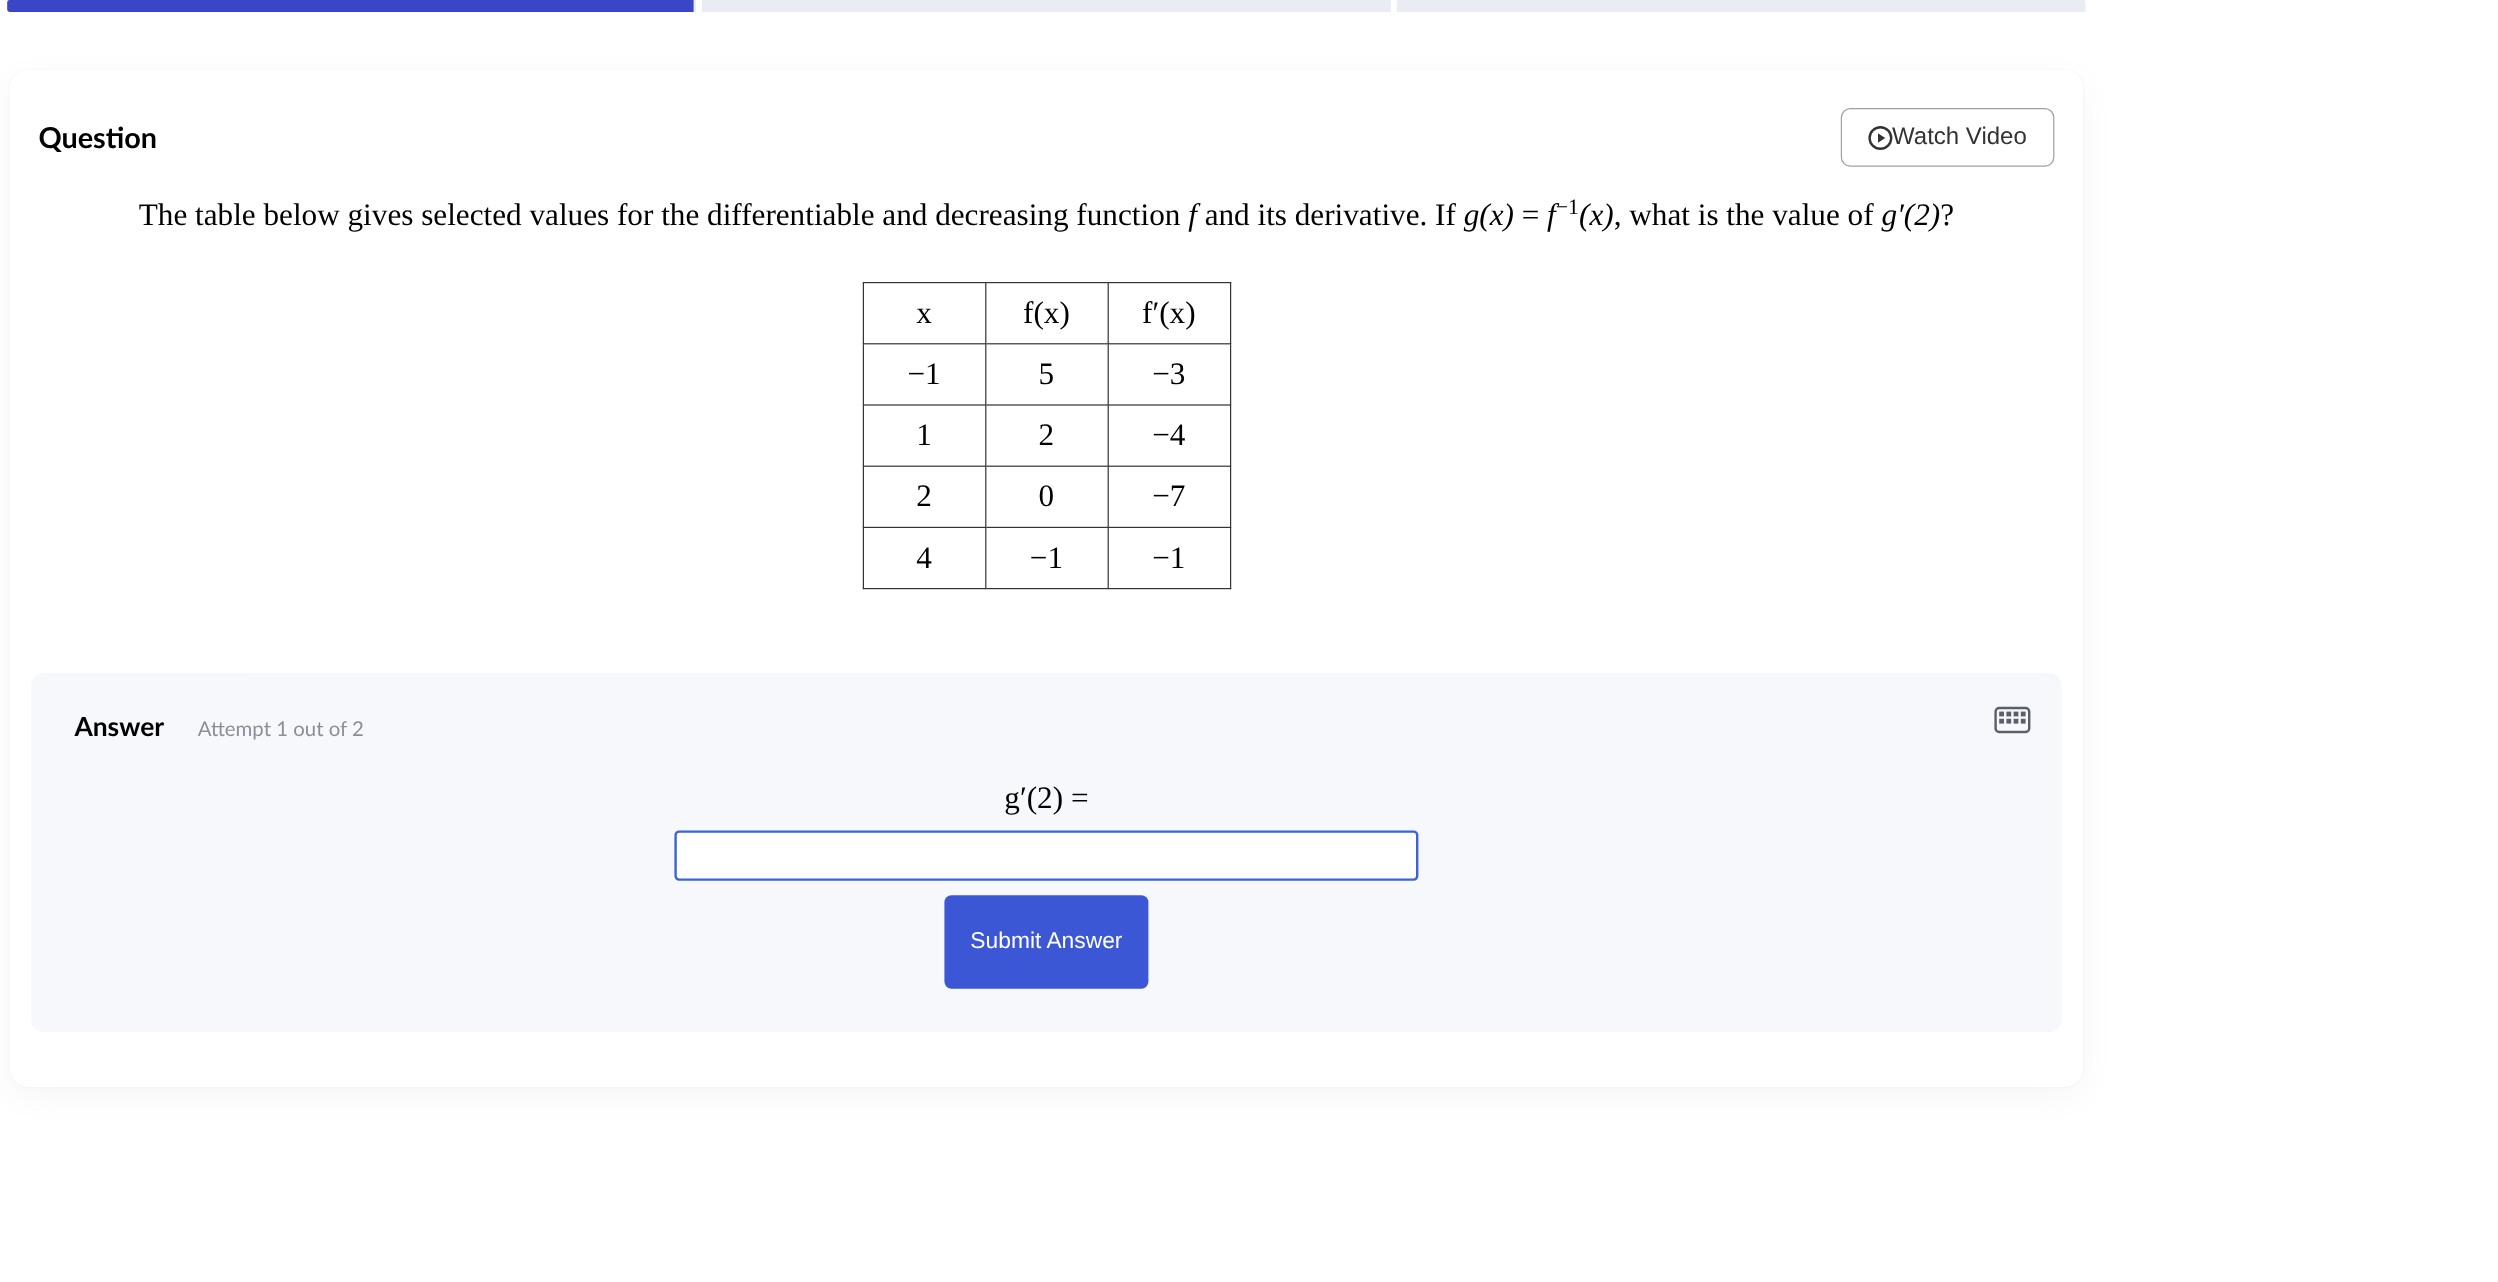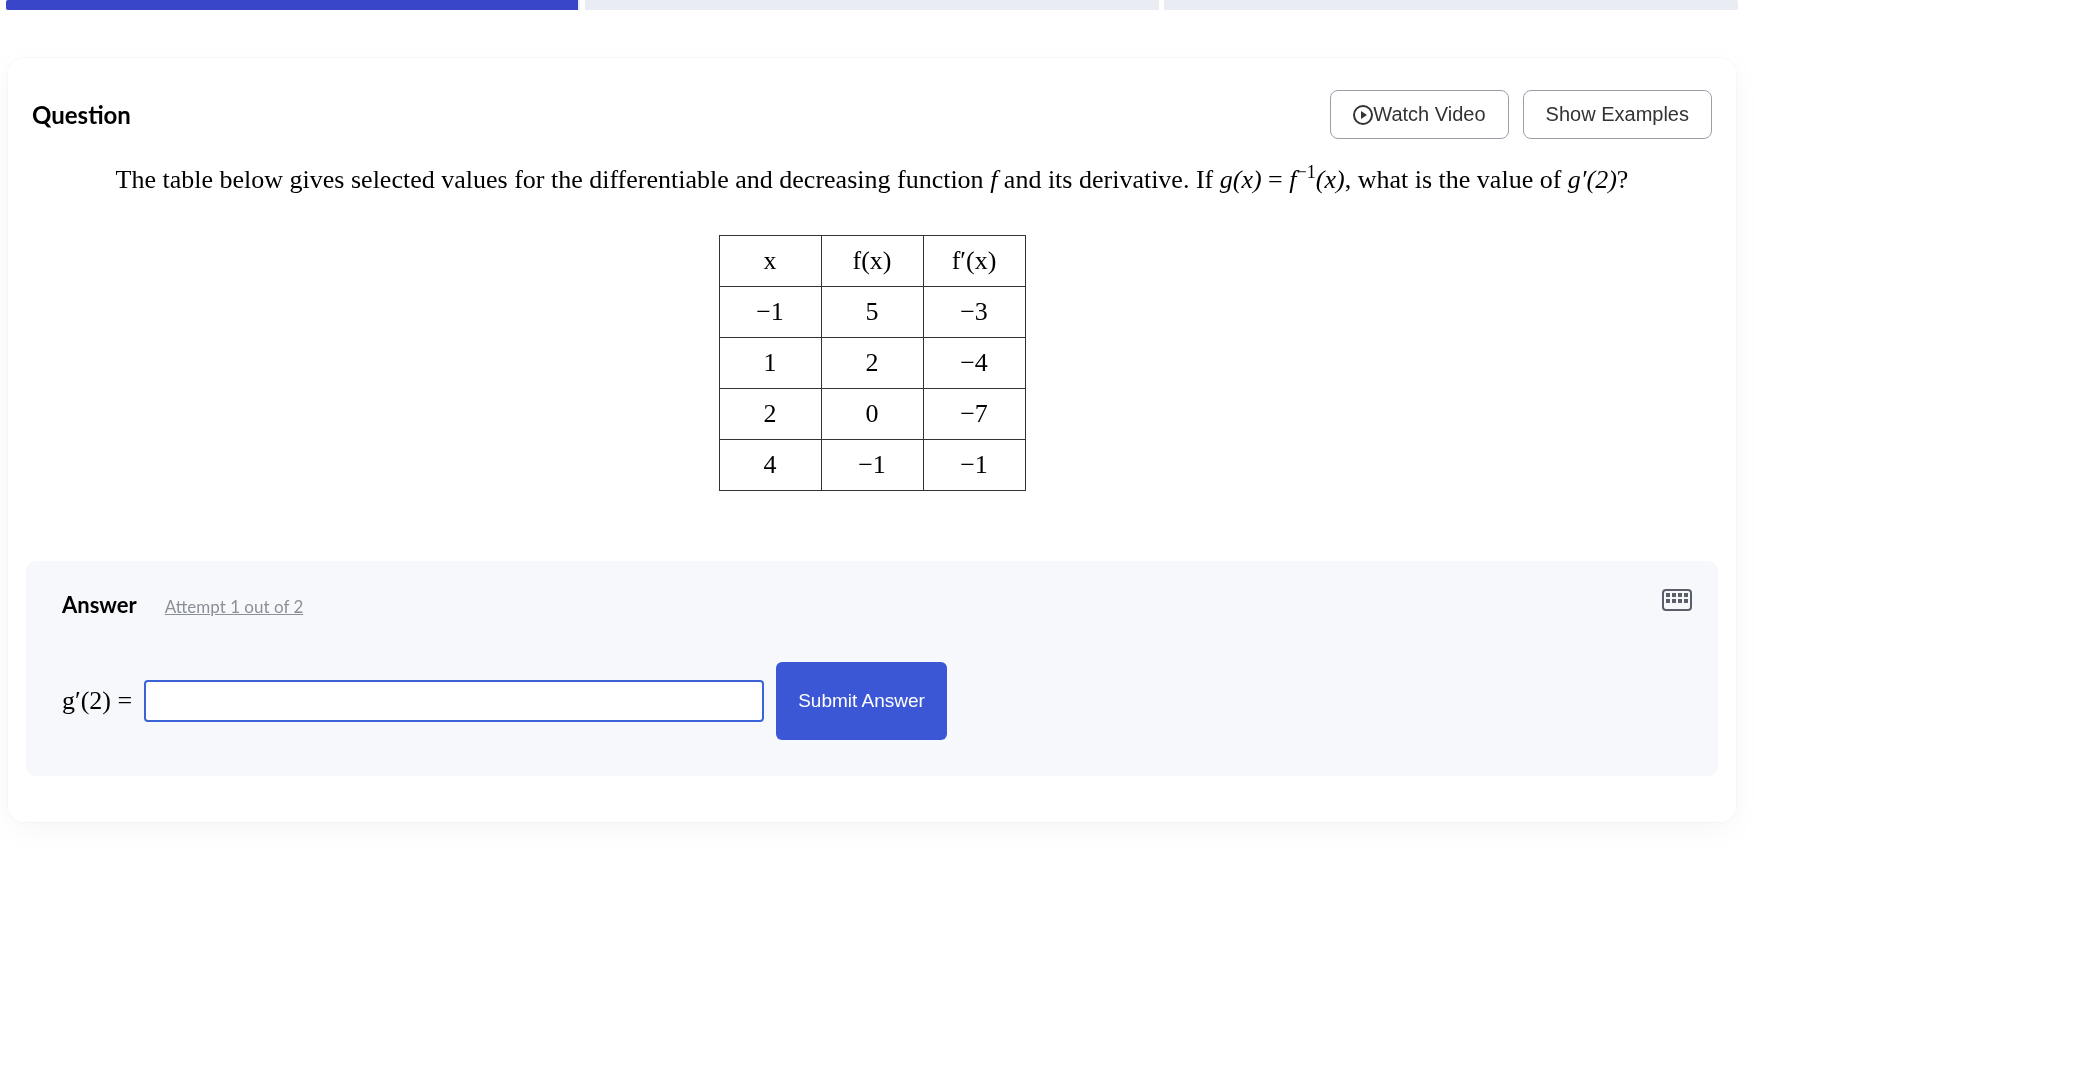--- a/index.html
+++ b/index.html
@@ -110,25 +110,26 @@
     margin-top: 70px;
     background: #f7f8fb;
     border-radius: 10px;
     padding: 30px 36px 36px 36px;
     position: relative;
   }
   .answer-head {
     display: flex; align-items: baseline; gap: 28px;
   }
   .answer-label { font-weight: 700; font-size: 22px; }
-  .attempt { color: #8b8f98; font-size: 17px; text-decoration: underline; }
+  .attempt { color: #8b8f98; font-size: 17px; }
 
   .answer-row {
     display: flex; align-items: center; gap: 12px;
-    margin-top: 44px;
+    margin-top: 32px;
+    flex-direction: column;
   }
   .gprime {
     font-family: Georgia, "Times New Roman", serif;
     font-size: 26px;
   }
   .answer-input {
     width: 620px;
     height: 42px;
     border: 2px solid #3b63d6;
     background: #fff;
@@ -178,23 +179,20 @@
   </div>
 
   <div class="card">
     <div class="q-header">
       <div class="q-title">Question</div>
       <div class="q-buttons">
         <button class="btn-outline">
           <span class="play-ring"></span>
           <span>Watch Video</span>
         </button>
-        <button class="btn-outline">
-          <span>Show Examples</span>
-        </button>
       </div>
     </div>
 
     <div class="prompt">
       <span>The table below gives selected values for the differentiable and decreasing function </span><span class="mi">f</span><span> and its derivative. If </span><span class="mi">g(x)</span><span> = </span><span class="mi">f</span><span class="sup">−1</span><span class="mi">(x)</span><span>, what is the value of </span><span class="mi">g′(2)</span><span>?</span>
     </div>
 
     <table class="data-table">
       <thead>
         <tr>

